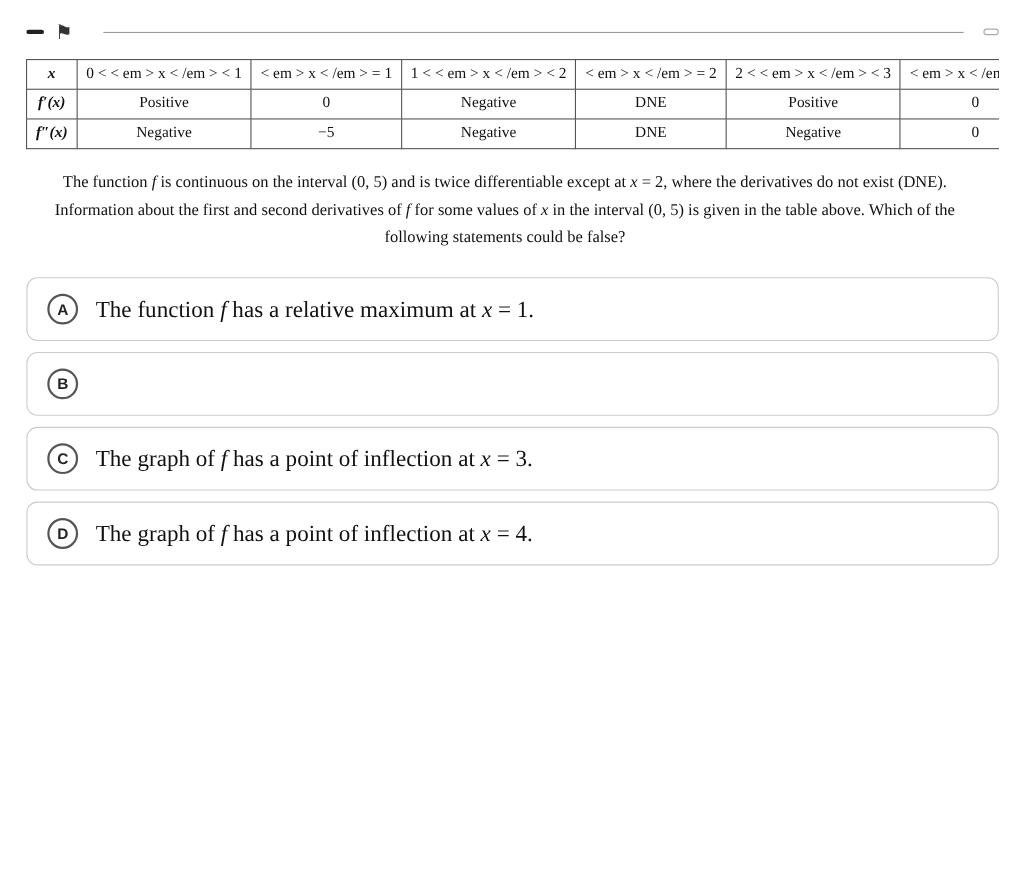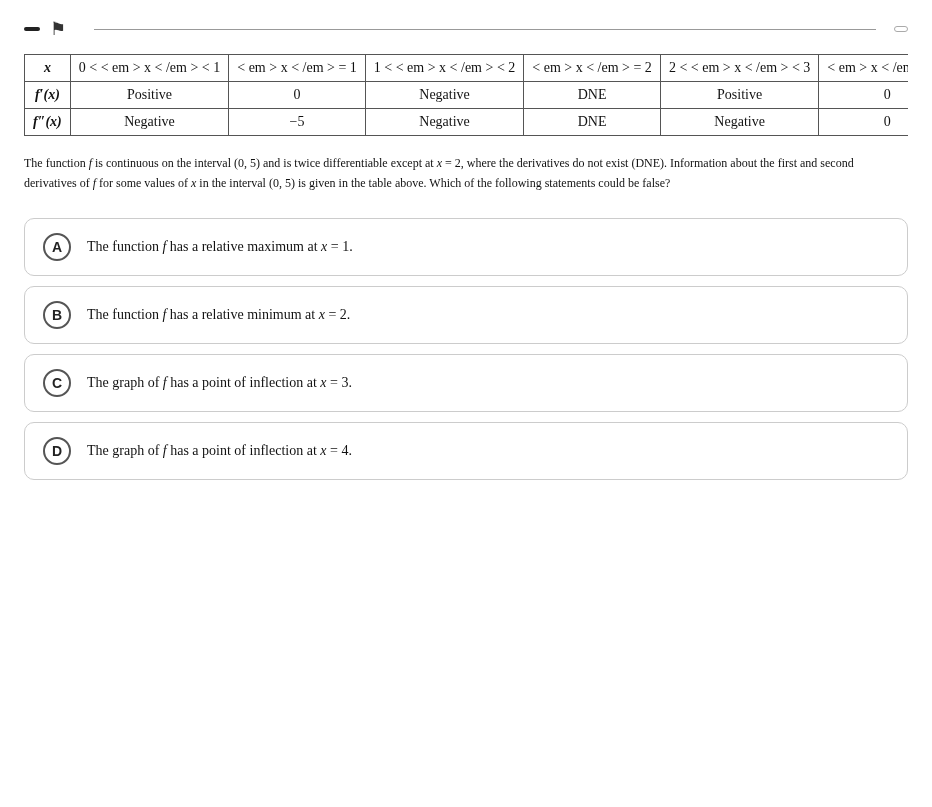--- a/index.html
+++ b/index.html
@@ -70,24 +70,25 @@
       text-align: center;
       white-space: nowrap;
     }
     table td:first-child {
       font-style: italic;
       font-weight: bold;
     }
 
     
     .problem-text {
-      font-size: 12px;
+      font-size: 15px;
       line-height: 1.65;
       margin-bottom: 24px;
       max-width: 870px;
+      text-align: center;
     }
 
     
     .choices {
       display: flex;
       flex-direction: column;
       gap: 10px;
     }
     .choice {
       display: flex;
@@ -107,21 +108,21 @@
       display: flex;
       align-items: center;
       justify-content: center;
       font-size: 14px;
       font-weight: bold;
       font-family: Arial, sans-serif;
       flex-shrink: 0;
       color: #222;
     }
     .choice-text {
-      font-size: 14px;
+      font-size: 21px;
     }
   </style>
 </head>
 <body>
 
 <div class="header">
   <span class="question-number"></span>
   <span class="bookmark-icon">⚑</span>
   <span class="mark-review"></span>
   <div class="header-line"></div>
@@ -166,21 +167,20 @@
 
 <div class="problem-text" id="problem-text-el">The function <em>f</em> is continuous on the interval (0, 5) and is twice differentiable except at <em>x</em> = 2, where the derivatives do not exist (DNE). Information about the first and second derivatives of <em>f</em> for some values of <em>x</em> in the interval (0, 5) is given in the table above. Which of the following statements could be false?</div>
 
 <div class="choices" id="choices-container">
     <div class="choice">
       <span class="choice-letter">A</span>
       <span class="choice-text">The function <em>f</em> has a relative maximum at <em>x</em> = 1.</span>
     </div>
     <div class="choice">
       <span class="choice-letter">B</span>
-      <span class="choice-text">The function <em>f</em> has a relative minimum at <em>x</em> = 2.</span>
     </div>
     <div class="choice">
       <span class="choice-letter">C</span>
       <span class="choice-text">The graph of <em>f</em> has a point of inflection at <em>x</em> = 3.</span>
     </div>
     <div class="choice">
       <span class="choice-letter">D</span>
       <span class="choice-text">The graph of <em>f</em> has a point of inflection at <em>x</em> = 4.</span>
     </div>
   </div>

